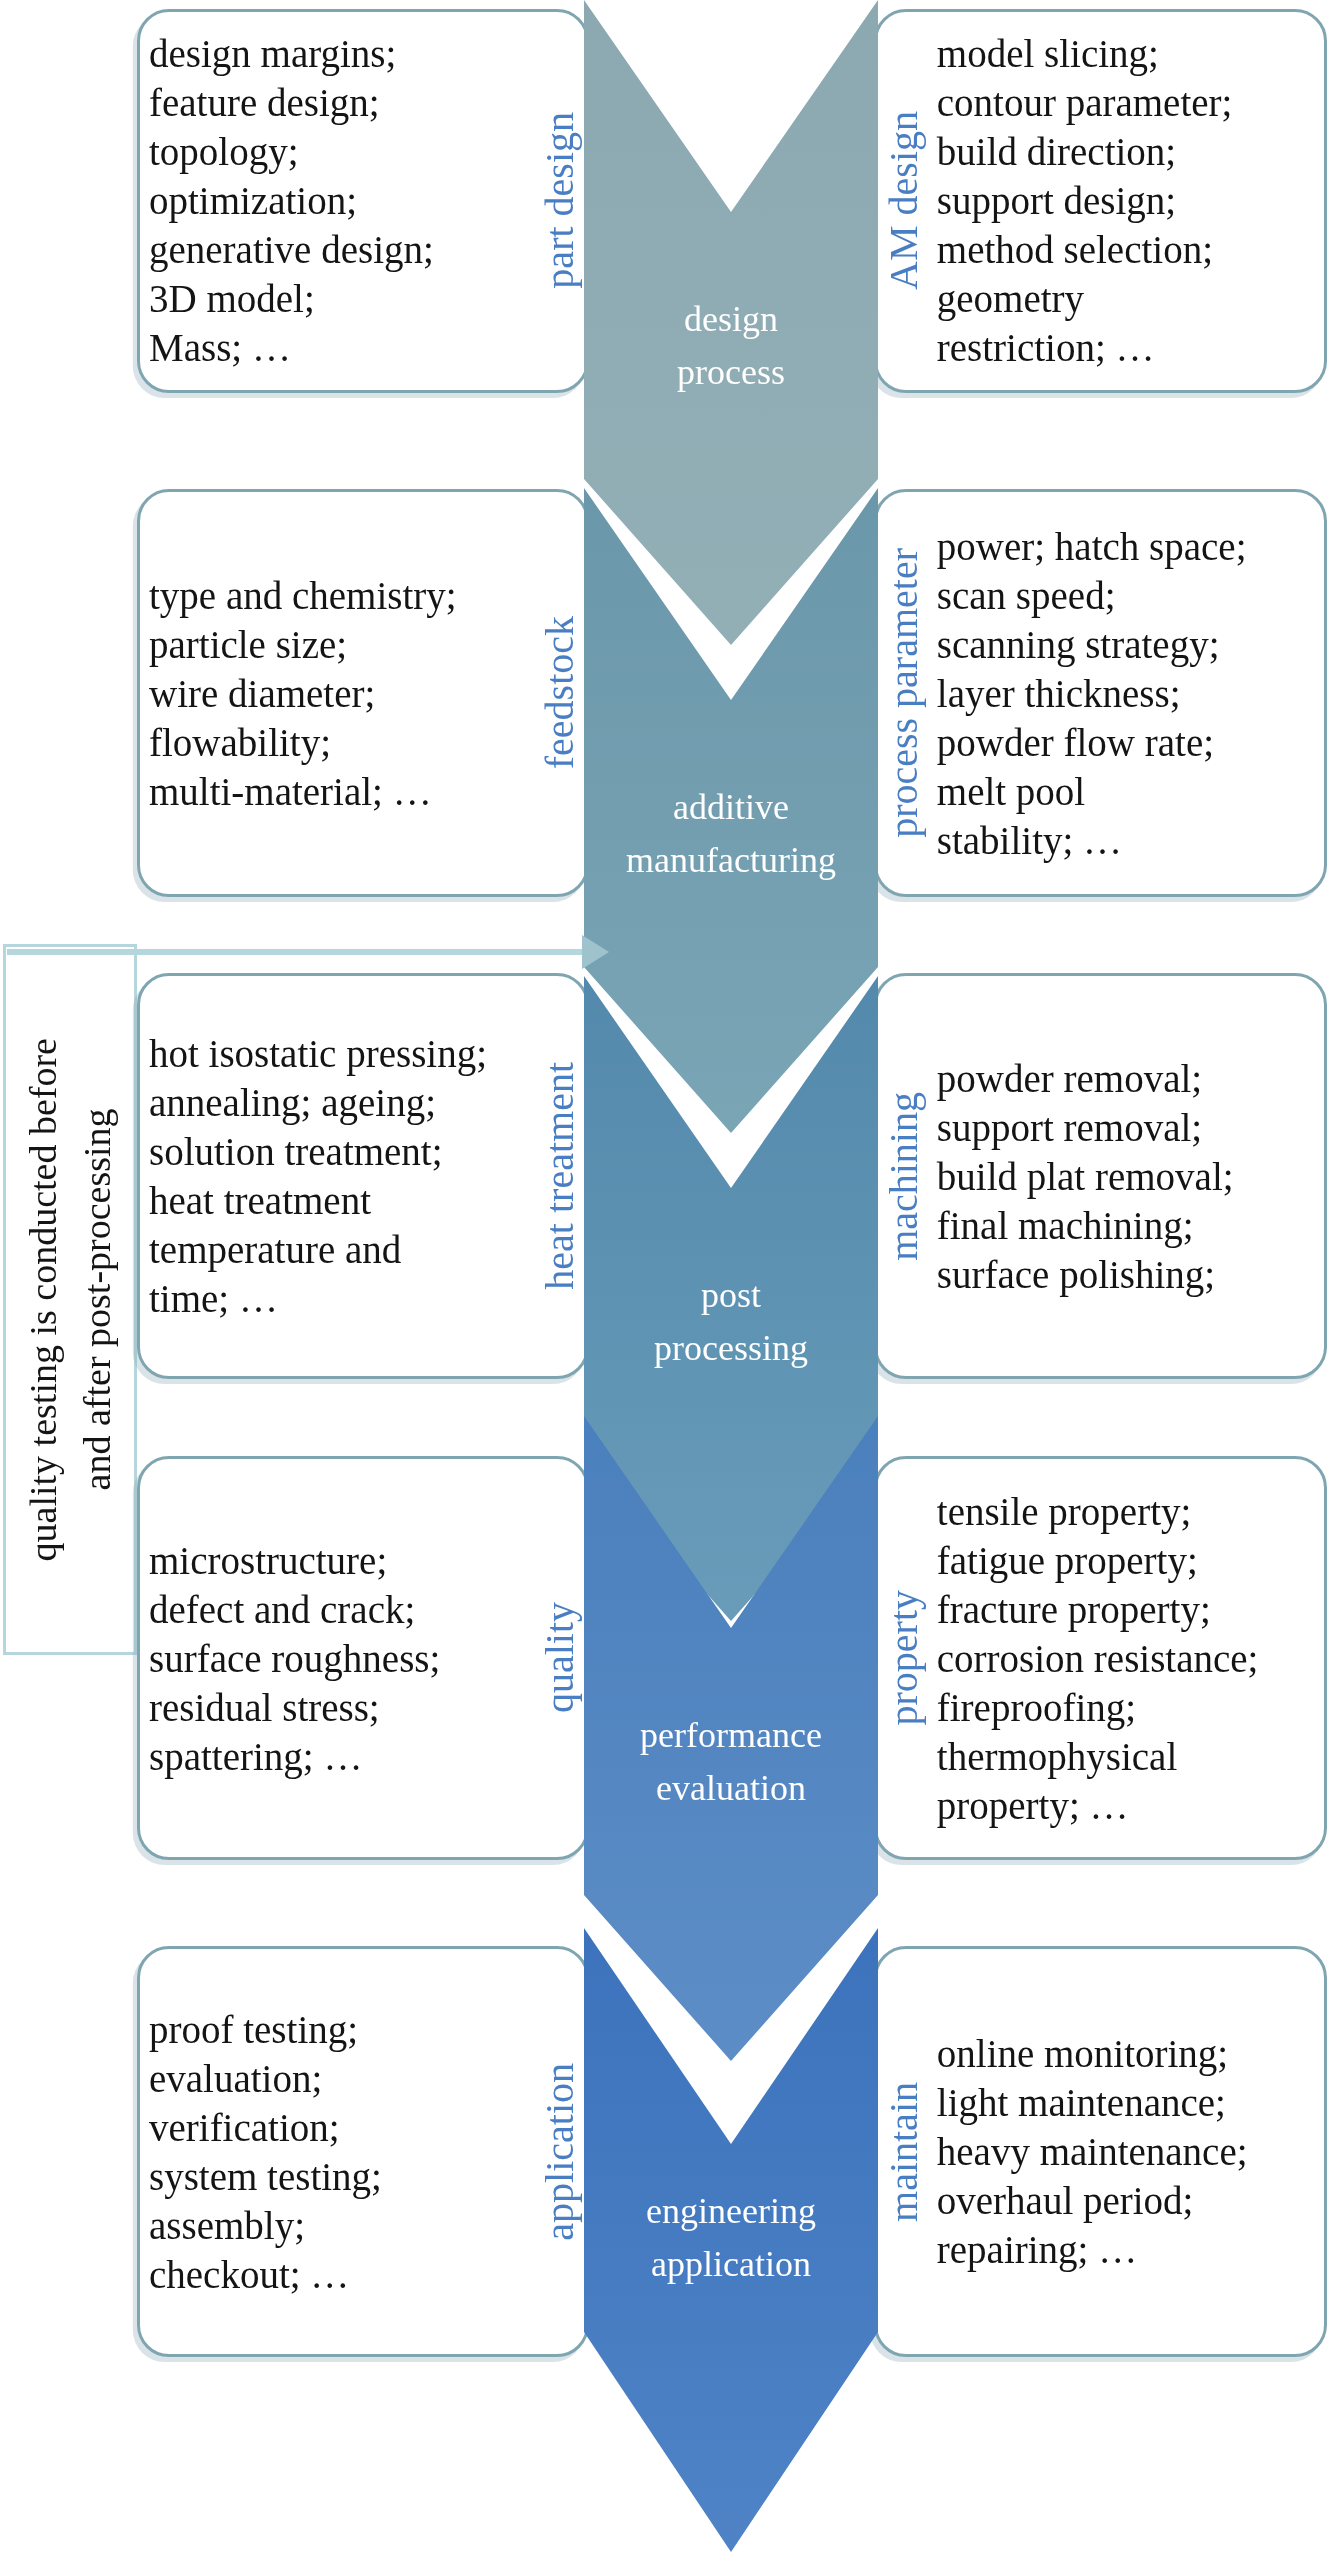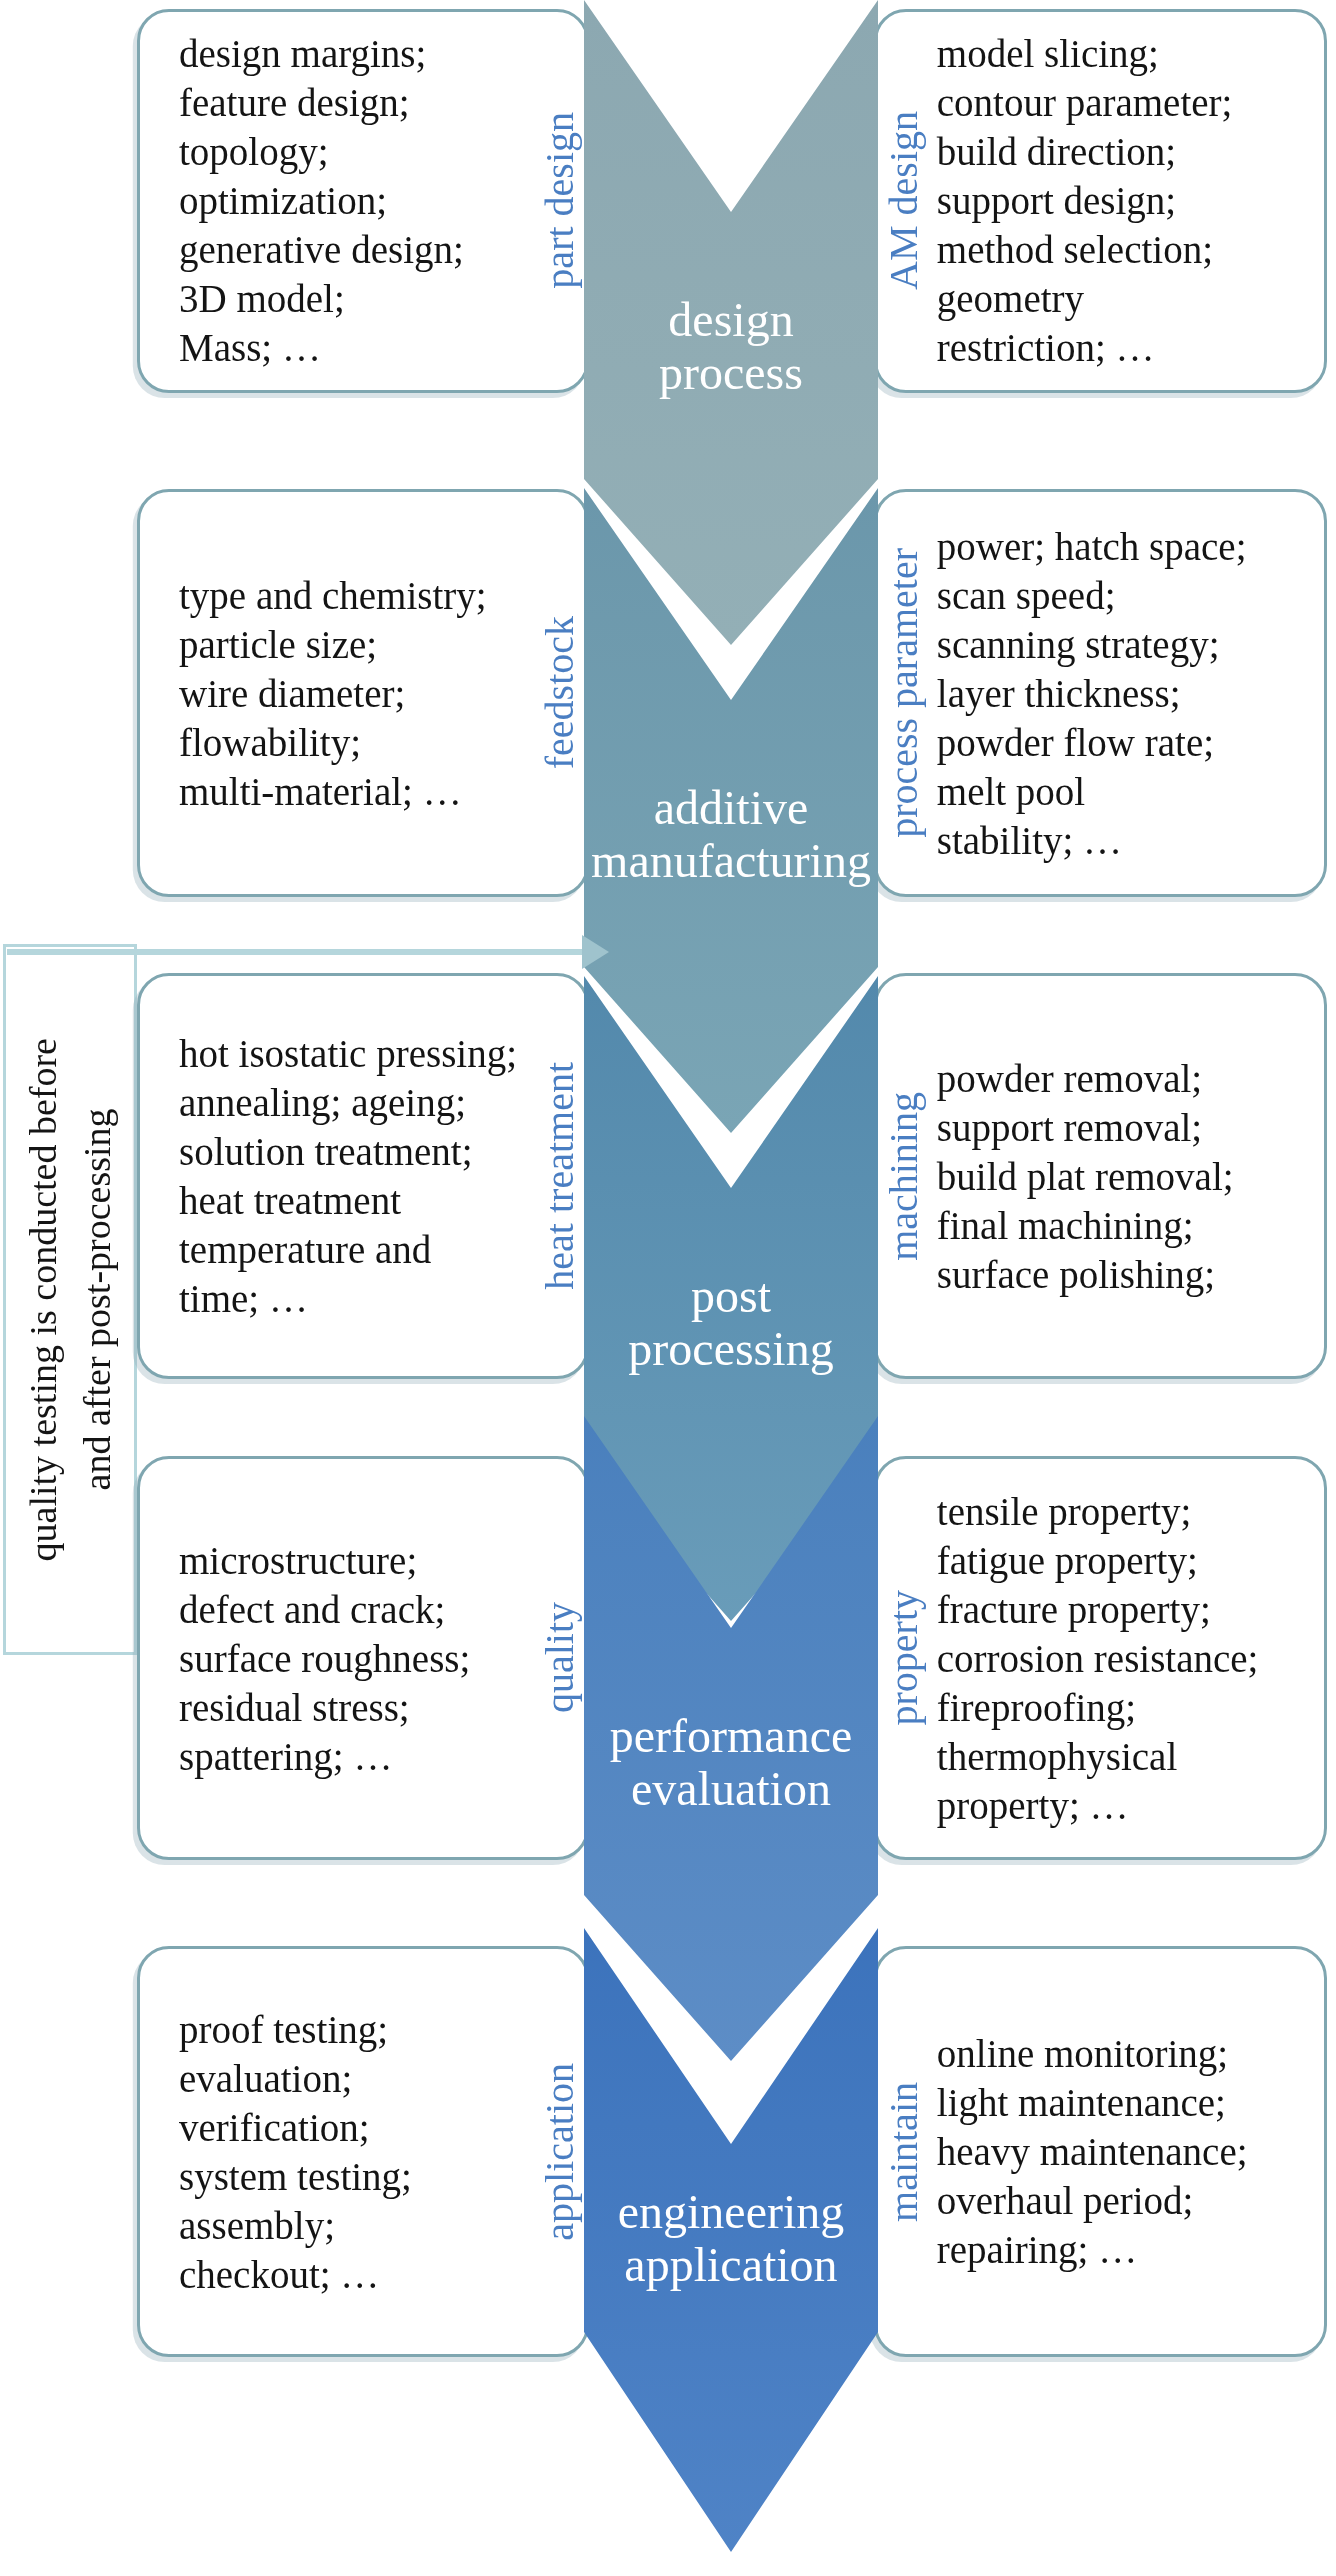--- a/index.html
+++ b/index.html
@@ -18,21 +18,21 @@
   .rbox{left:874px;width:453px;}
   .r1{top:8.5px;height:384px;}
   .r2{top:489px;height:408px;}
   .r3{top:973px;height:406px;}
   .r4{top:1456px;height:404px;}
   .r5{top:1946px;height:411px;}
   .box-lines{
     flex:1;display:flex;flex-direction:column;justify-content:center;
     font-size:39px;line-height:49px;color:#141414;
   }
-  .lbox .box-lines{padding-left:39px;}
+  .lbox .box-lines{padding-left:9px;}
   .rbox .box-lines{padding-left:6.8px;justify-content:center;}
   .tline{white-space:nowrap;}
   .side-label-col{
     flex:0 0 53px;display:flex;align-items:center;justify-content:center;
   }
   .side-label{
     writing-mode:vertical-rl;transform:rotate(180deg);
     color:#4A7EC2;font-size:40px;text-align:center;white-space:nowrap;
   }
   
@@ -46,21 +46,21 @@
   .c3{top:976px;height:645px;
       clip-path:polygon(0 0,50% 212px,100% 0,100% 479px,50% 100%,0 479px);}
   .c4{top:1416px;height:645px;
       clip-path:polygon(0 0,50% 212px,100% 0,100% 479px,50% 100%,0 479px);}
   .c5{top:1928px;height:624px;
       clip-path:polygon(0 0,50% 216px,100% 0,100% 404px,50% 100%,0 404px);}
   .chev-label{
     position:absolute;left:0;right:0;top:212px;height:267px;
     display:flex;align-items:center;justify-content:center;
     text-align:center;white-space:pre-line;
-    color:#ffffff;font-size:48px;line-height:53px;
+    color:#ffffff;font-size:36px;line-height:53px;
   }
   .c5 .chev-label{top:216px;height:188px;}
   
   .annotation-box{
     position:absolute;left:3.4px;top:944px;width:134px;height:711px;
     box-sizing:border-box;border:3.4px solid #B5D6DC;background:#ffffff;
     display:flex;align-items:center;justify-content:center;z-index:1;
   }
   .annotation-inner{
     writing-mode:vertical-rl;transform:rotate(180deg);

